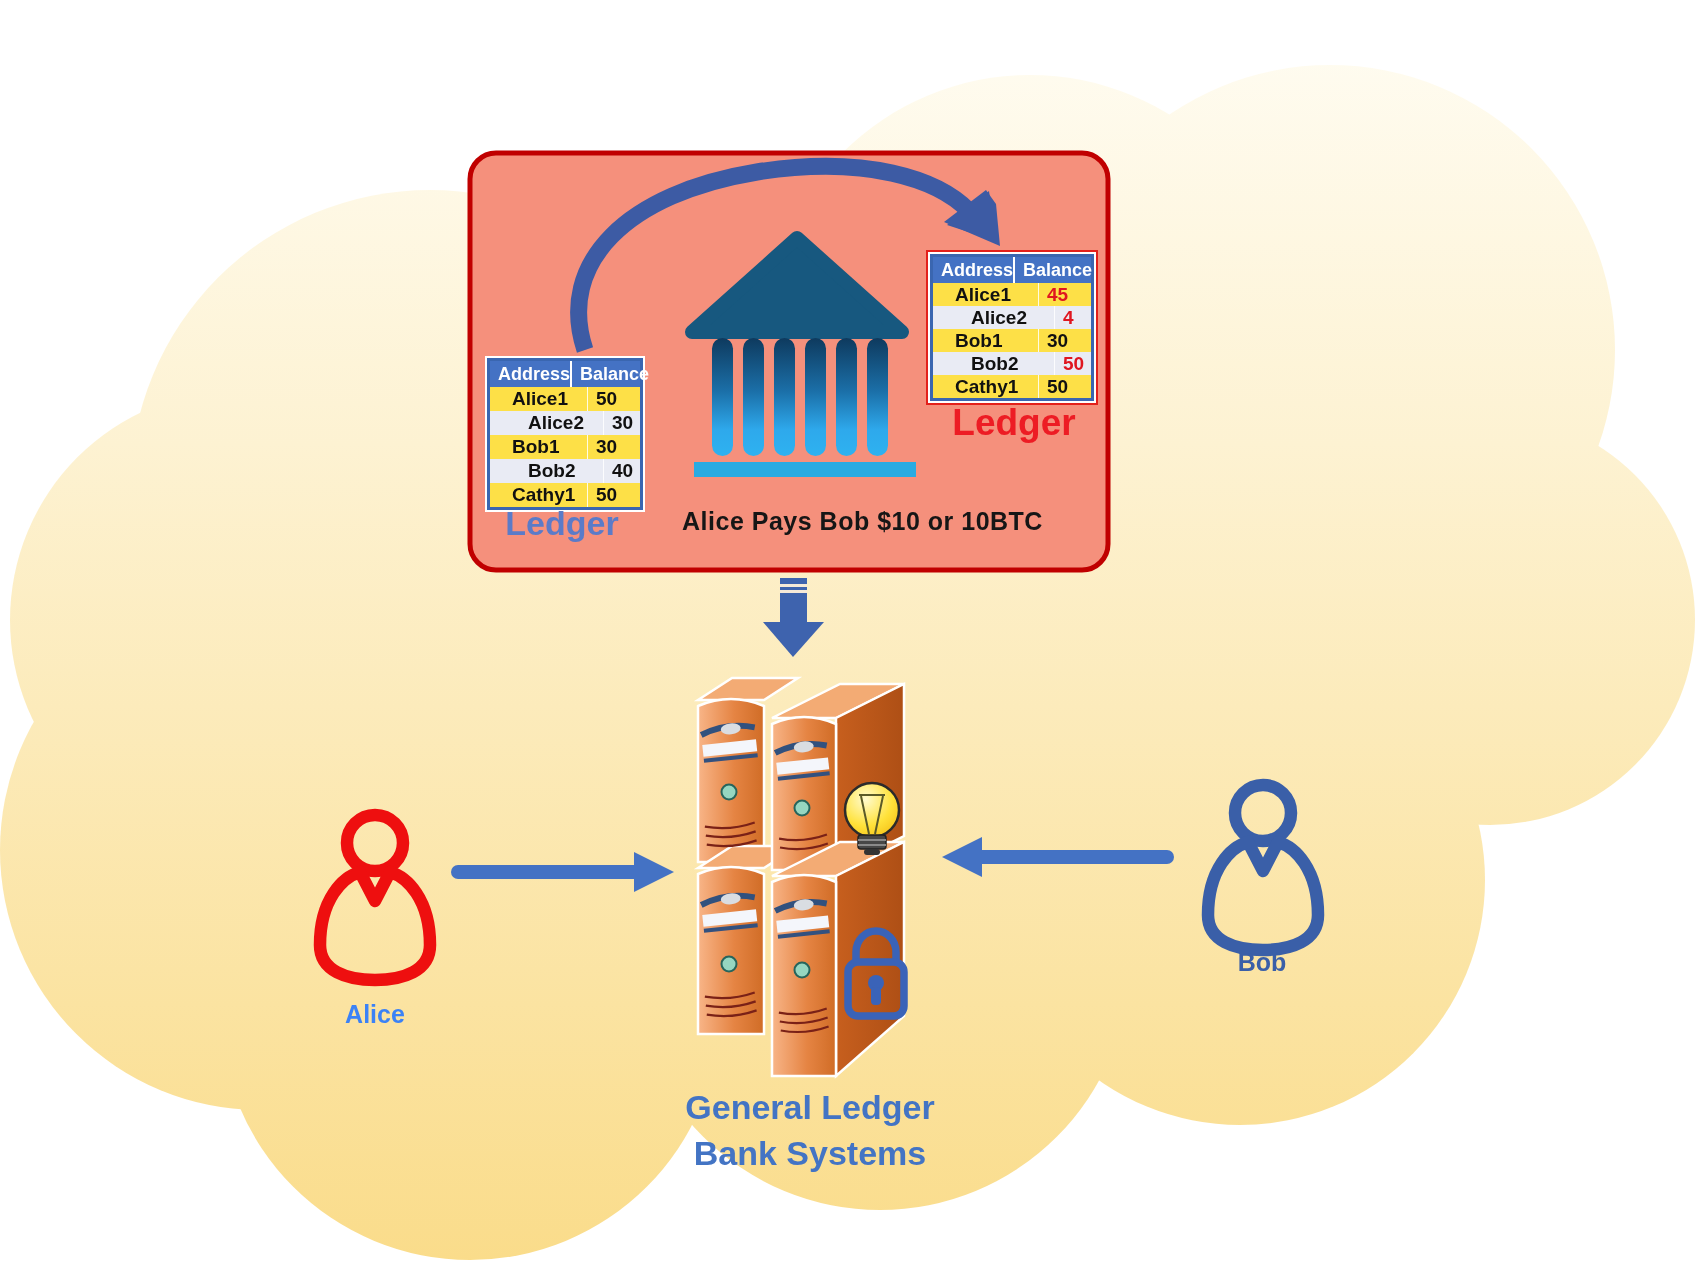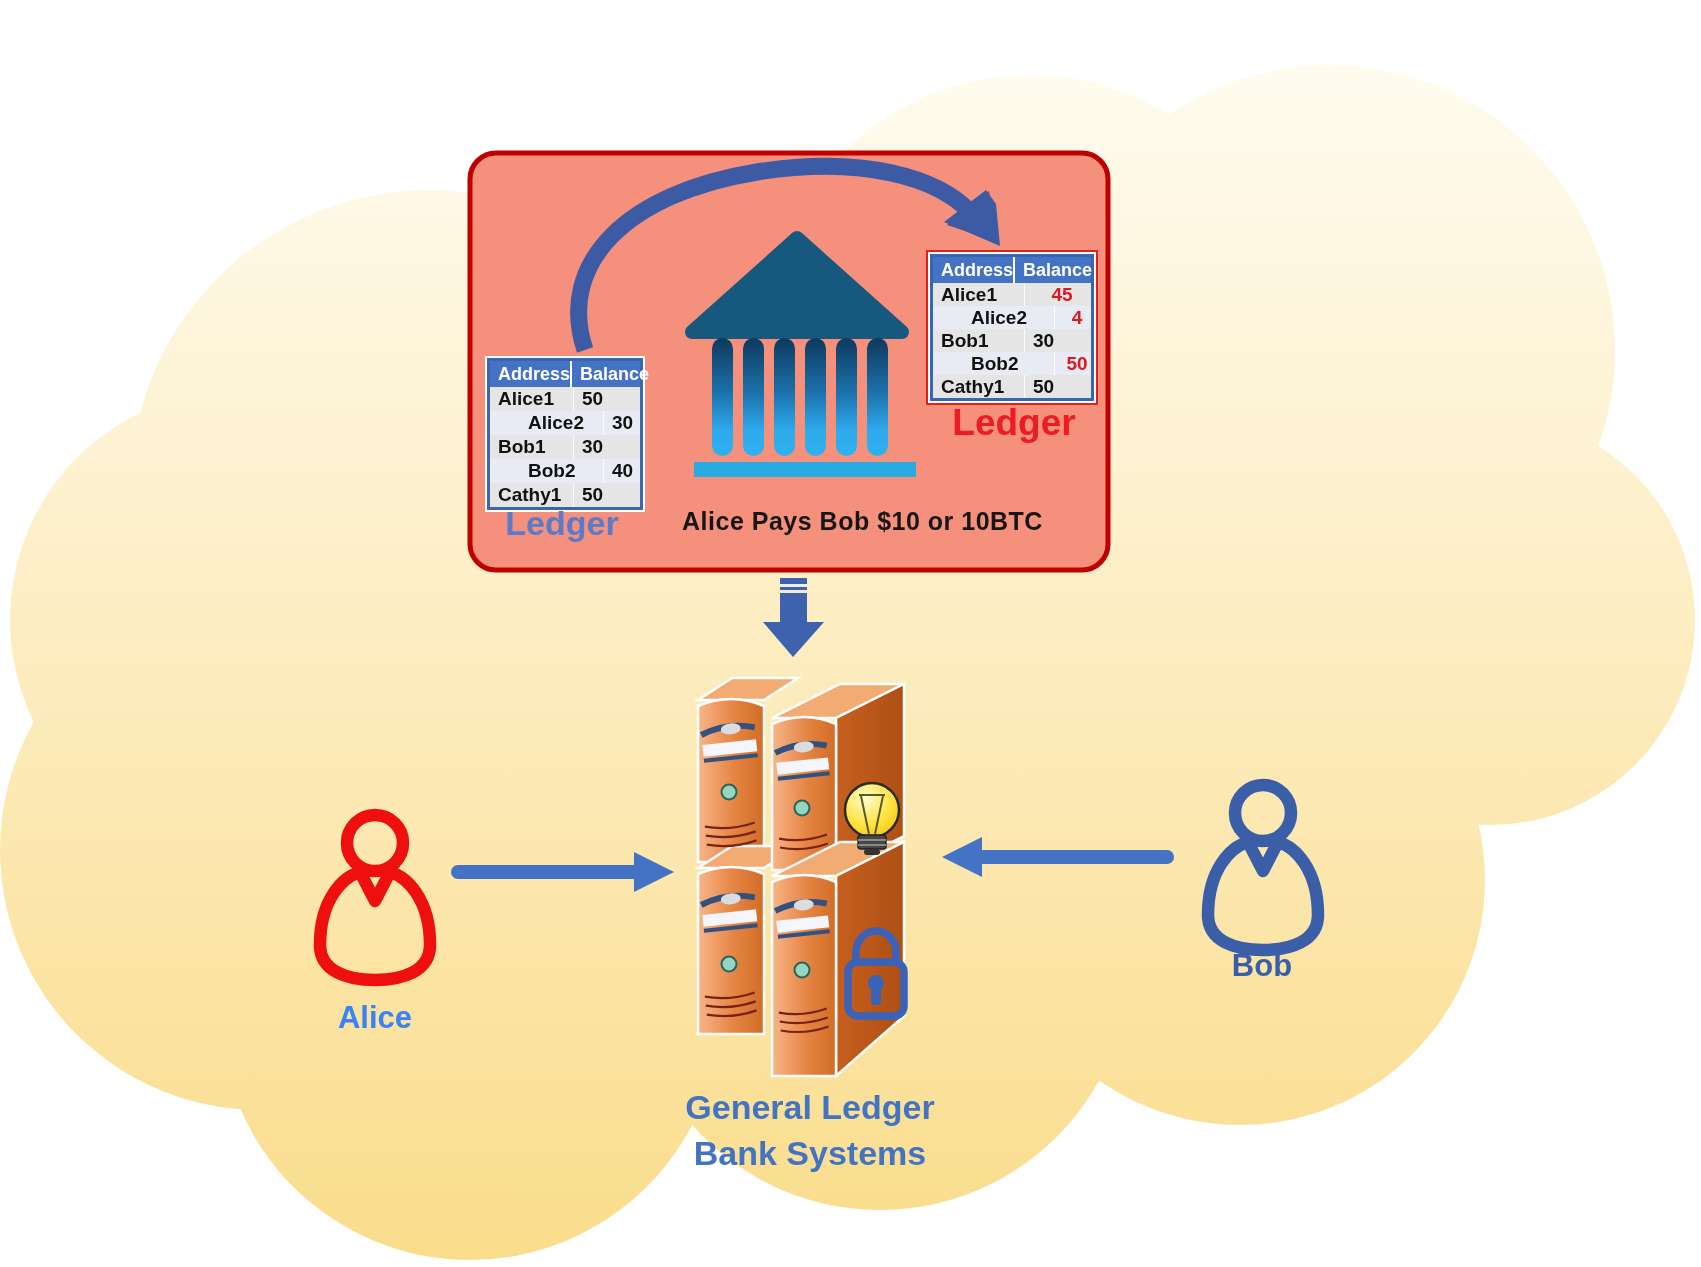--- a/index.html
+++ b/index.html
@@ -9,23 +9,23 @@
 
   
   .tbl{position:absolute;outline:2px solid #fff;border:3px solid #3A66B0;background:#E9EBF4;
        box-shadow:0 0 0 1px rgba(255,255,255,.6);}
   .thead{display:flex;background:#4472C4;color:#fff;font-weight:bold;}
   .thead span{padding:2px 0 3px 8px;}
   .thead .c1{border-right:2px solid #fff;}
   .trow{display:flex;font-weight:bold;color:#111;}
   .trow span{padding:1px 0 2px 8px;}
   .trow .c1{border-right:1px solid rgba(255,255,255,.85);}
-  .odd{background:#e5e5e5;}
+  .odd{background:#fde047;padding-left:14px;}
   .even{background:#E9EBF4;padding-left:30px;}
-  .red-val{color:#DF1620;text-align:center;}
+  .red-val{color:#DF1620;}
 
   .tbl-left{left:487px;top:358px;width:150px;font-size:19px;}
   .tbl-left .thead{font-size:18px;height:26px;line-height:22px;}
   .tbl-left .trow{height:24px;line-height:22px;}
   .tbl-left .c1{width:84px;box-sizing:border-box;}
   .tbl-left .c2{flex:1;}
 
   .red-frame{position:absolute;left:926px;top:250px;border:4px solid #E3201B;background:#E3201B;}
   .tbl-right{position:relative;width:158px;font-size:19px;outline:2px solid #fff;border:3px solid #3A66B0;}
   .tbl-right .thead{font-size:18px;height:26px;line-height:23px;}
@@ -33,21 +33,21 @@
   .tbl-right .c1{width:92px;box-sizing:border-box;}
   .tbl-right .c2{flex:1;}
 
   .ledger-label{position:absolute;font-weight:bold;}
   .ledger-left{left:487px;top:504px;width:150px;text-align:center;font-size:34px;color:#5B7BC8;}
   .ledger-right{left:926px;top:402px;width:176px;text-align:center;font-size:37px;color:#ED1C24;}
 
   .caption{position:absolute;left:650px;top:507px;width:425px;text-align:center;
            font-size:25px;font-weight:bold;color:#161616;letter-spacing:.5px;}
 
-  .actor-label{position:absolute;font-weight:bold;font-size:31px;text-align:center;}
+  .actor-label{position:absolute;font-weight:bold;font-size:25px;text-align:center;}
   .alice-label{left:300px;top:986px;width:150px;color:#3b82f6;margin-top:14px;}
   .bob-label{left:1187px;top:948px;width:150px;color:#3A5FA8;}
 
   .dc-label{position:absolute;left:610px;top:1084px;width:400px;text-align:center;
             font-size:34px;font-weight:bold;color:#4374C4;line-height:46px;}
 </style>
 </head>
 <body>
 
 <div id="canvas">

